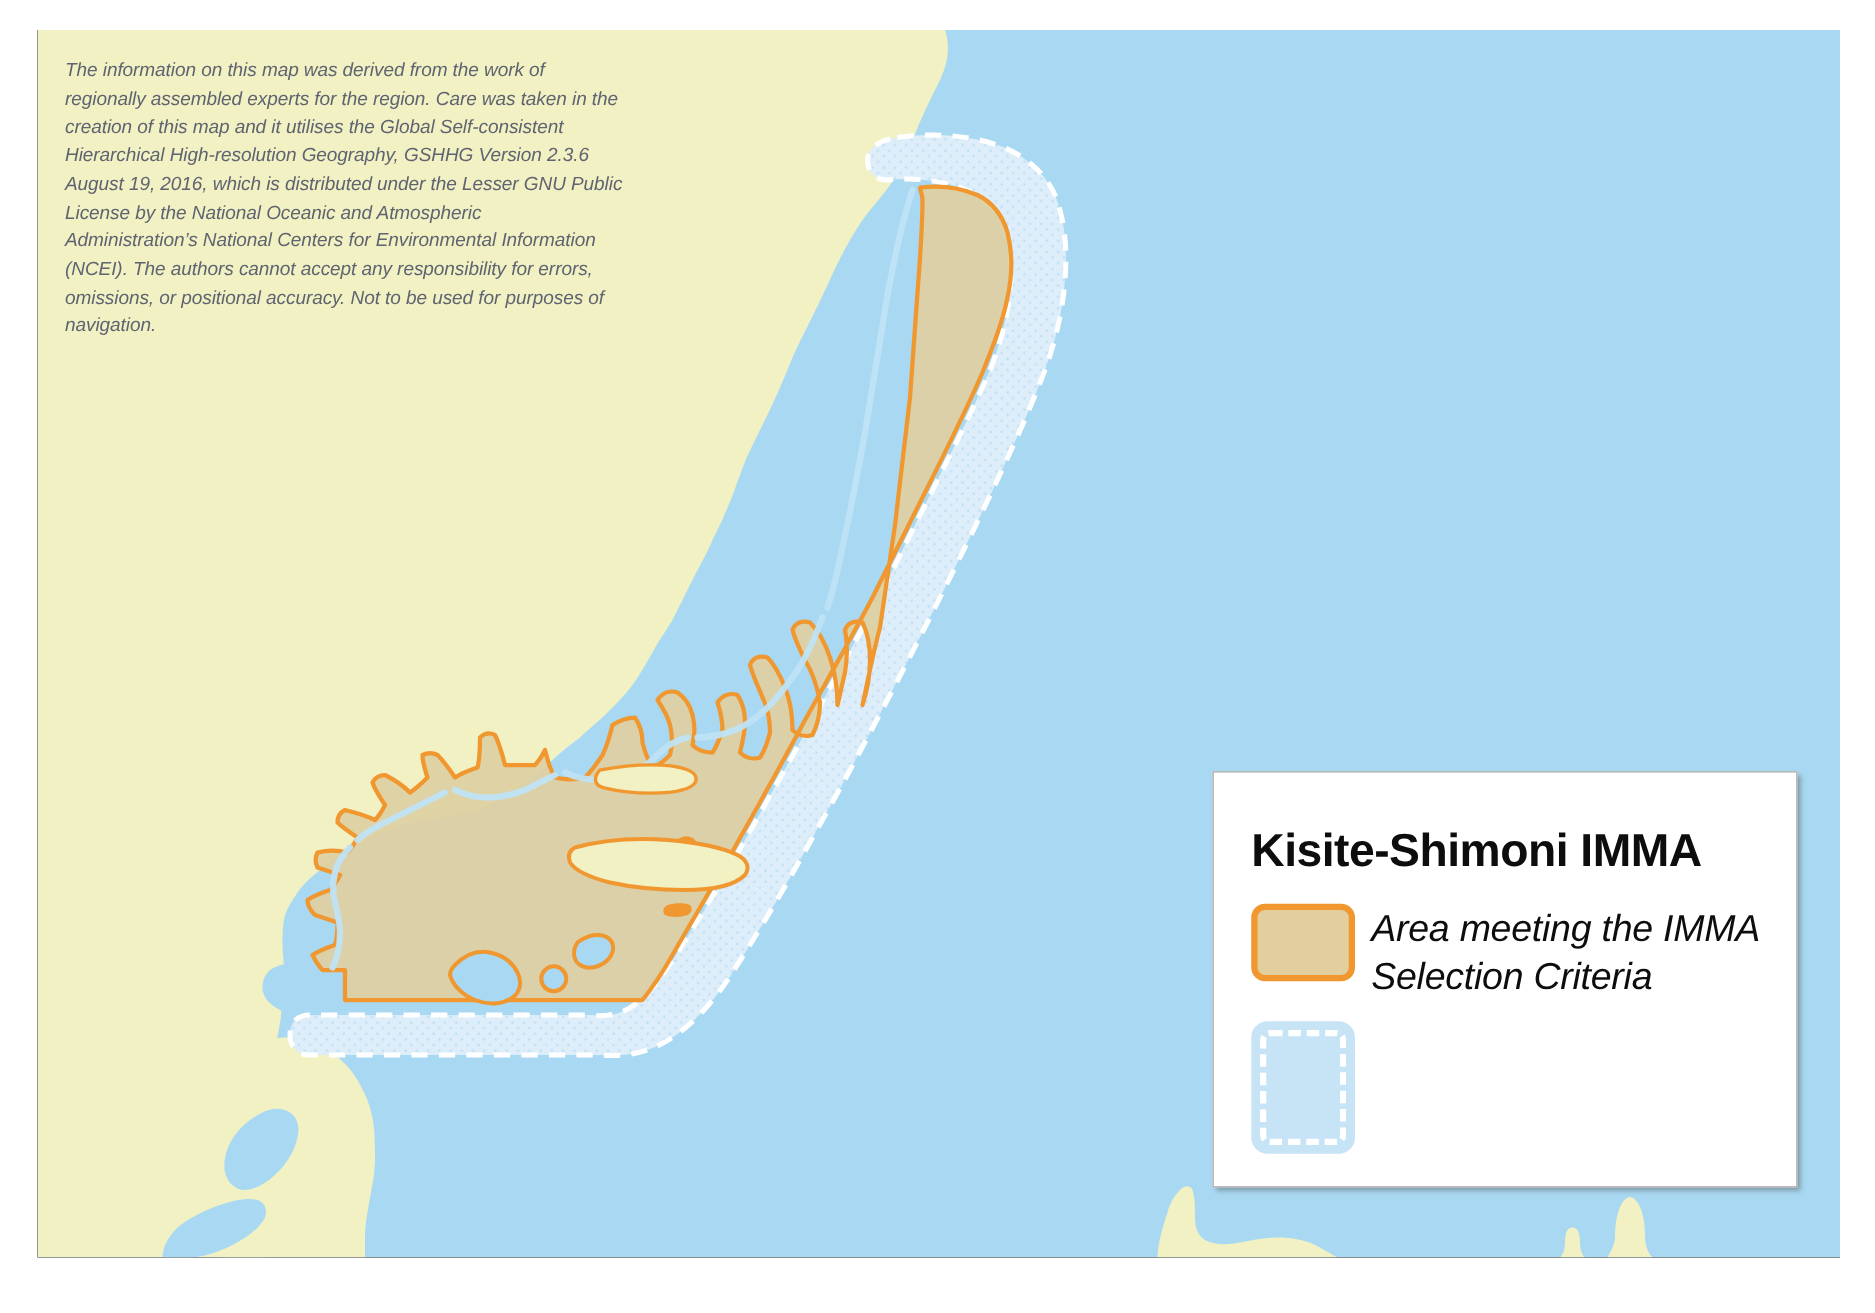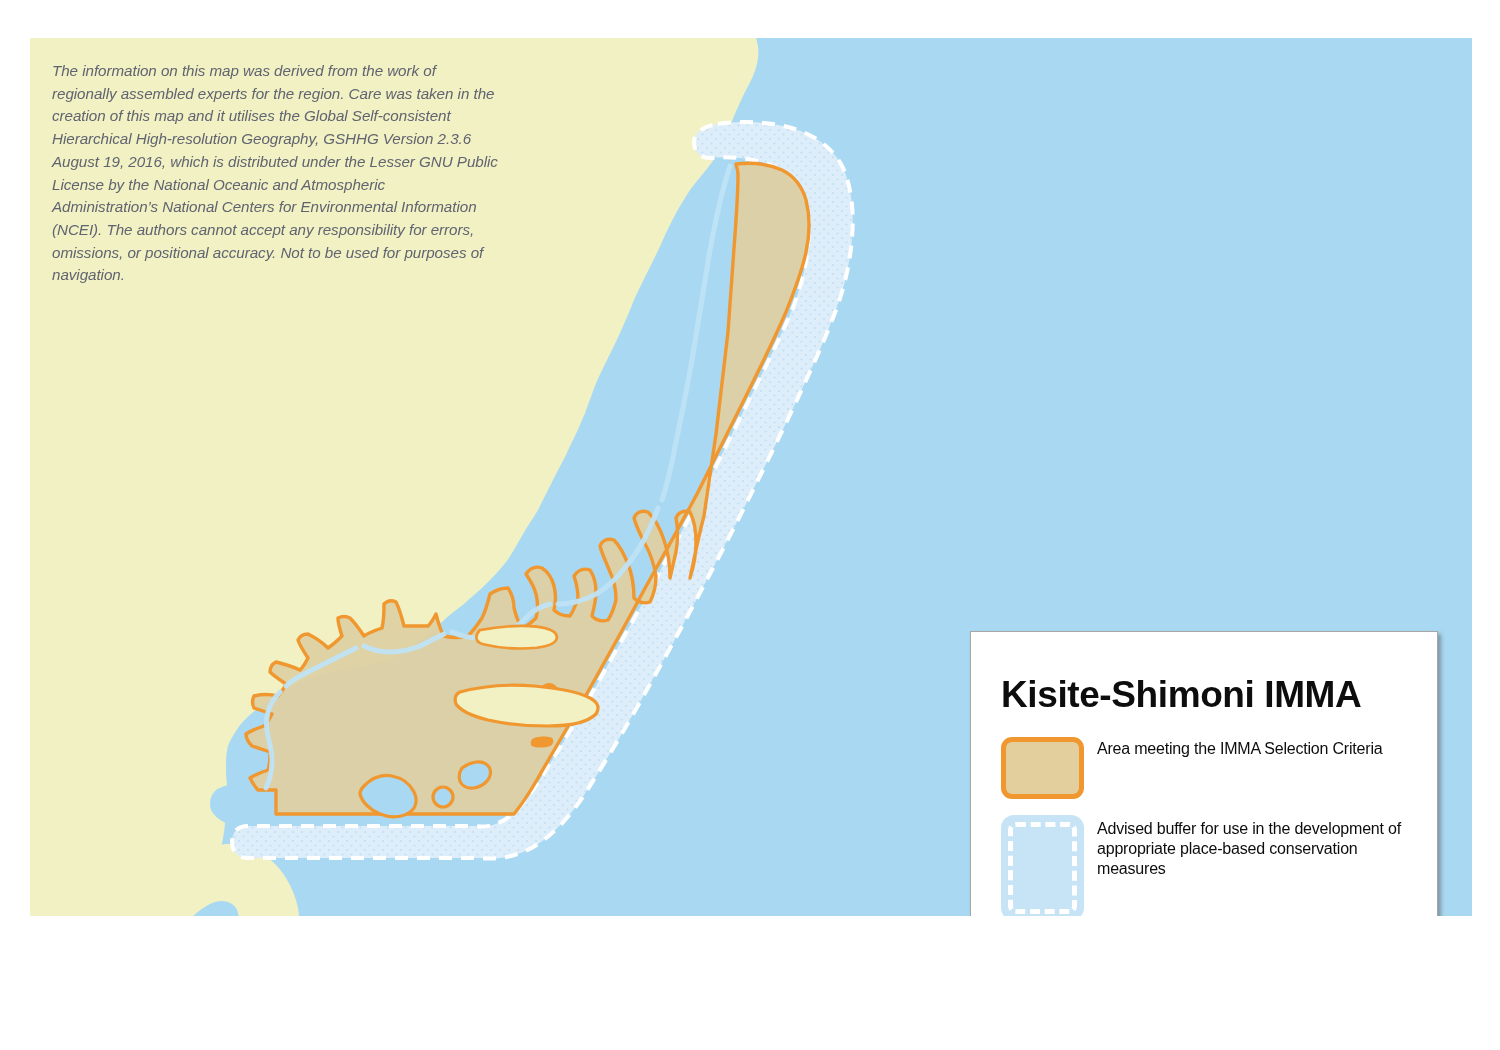--- a/index.html
+++ b/index.html
@@ -19,23 +19,23 @@
     position: relative;
     width: 1500px;
     height: 1050px;
     background: #ffffff;
   }
 
   
   #map-frame {
     position: absolute;
     left: 30px;
-    top: 38px;
+    top: 24px;
     width: 1442px;
-    height: 878px;
+    height: 982px;
     overflow: hidden;
     background: #000000;
   }
 
   #map-svg {
     position: absolute;
     left: 0;
     top: 0;
     width: 1442px;
     height: 982px;
@@ -118,21 +118,22 @@
     top: 7px;
     right: 7px;
     bottom: 7px;
     border: 5px dashed #ffffff;
     border-radius: 8px;
   }
 
   .legend-label {
     flex: 1 1 auto;
     font-family: "Liberation Sans", sans-serif;
-    font-size: 16px;
+    font-style: italic;
+    font-size: 30px;
     line-height: 1.27;
     color: #0d0d0d;
     padding-top: 2px;
     letter-spacing: -0.2px;
   }
 
   .legend-row.buffer-row .legend-label { padding-top: 4px; }
 </style>
 </head>
 <body>
@@ -450,19 +451,18 @@
         <div class="swatch-wrap">
           <div class="swatch-area"></div>
         </div>
         <div class="legend-label">Area meeting the IMMA Selection Criteria</div>
       </div>
 
       <div class="legend-row buffer-row">
         <div class="swatch-wrap">
           <div class="swatch-buffer"></div>
         </div>
-        <div class="legend-label">Advised buffer for use in the development of appropriate place-based conservation measures</div>
       </div>
 
     </div>
 
   </div>
 </div>
 
 </body></html>

